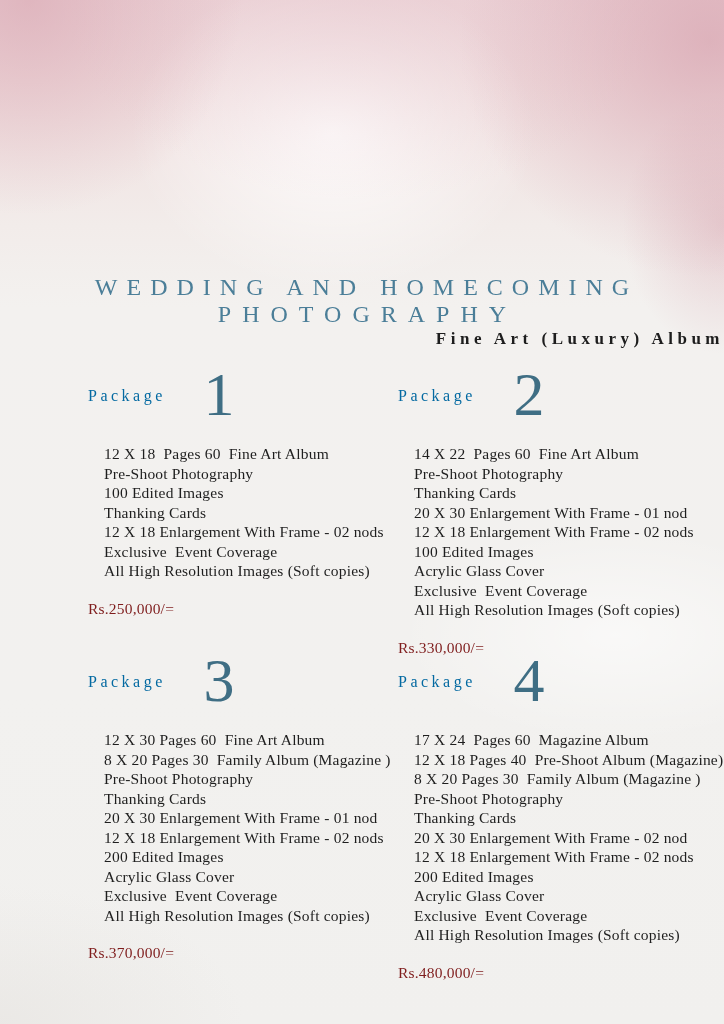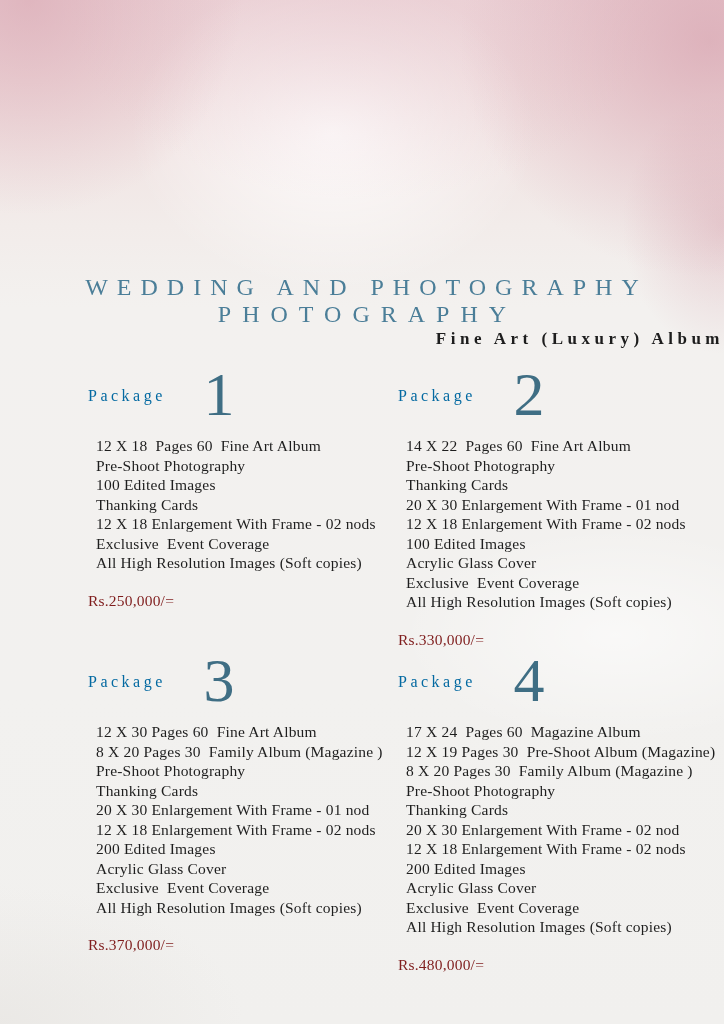--- a/index.html
+++ b/index.html
@@ -24,29 +24,29 @@
   .title-2 { position: absolute; top: 301px; width: 100%; letter-spacing: 11px; text-indent: 11px; text-align: center; }
   .subtitle { position: absolute; top: 329px; width: 100%; color: #1d1d1d; font-size: 17px; font-weight: 700; letter-spacing: 4.5px; text-indent: 4.5px; white-space: nowrap; text-align: right; }
   .package { position: absolute; }
   .pkg-1 { left: 88px;  top: 366px; width: 298px; }
   .pkg-2 { left: 398px; top: 366px; width: 300px; }
   .pkg-3 { left: 88px;  top: 652px; width: 298px; }
   .pkg-4 { left: 398px; top: 652px; width: 300px; }
   .pkg-head { position: relative; height: 62px; }
   .pkg-label { position: absolute; left: 0; top: 21px; color: #0369a1; font-size: 16px; letter-spacing: 3.5px; }
   .pkg-number { position: absolute; left: 95px; top: -4px; width: 72px; text-align: center; color: #3f6e84; font-size: 62px; line-height: 64px; font-weight: 400; }
-  .pkg-items { margin: 8px; padding: 0; list-style: none; }
+  .pkg-items { margin: 16px; padding: 0; list-style: none; }
   .pkg-item { color: #1e1e1e; font-size: 15.5px; line-height: 19.5px; letter-spacing: 0.2px; white-space: pre; }
   .pkg-price { margin-top: 19px; color: #7f1d1d; font-size: 15.5px; letter-spacing: 0.2px; }
 </style>
 </head>
 <body>
 
 <div class="header">
-  <div class="title-line title-1">WEDDING AND PHOTOGRAPHY</div>
+  <div class="title-line title-1">WEDDING AND HOMECOMING</div>
   <div class="title-line title-2">PHOTOGRAPHY</div>
   <div class="subtitle">Fine Art (Luxury) Album</div>
 </div>
 
 <div class="package pkg-1">
   <div class="pkg-head">
     <span class="pkg-label">Package</span>
     <span class="pkg-number">1</span>
   </div>
   <ul class="pkg-items">
@@ -100,21 +100,21 @@
   <div class="pkg-price">Rs.370,000/=</div>
 </div>
 
 <div class="package pkg-4">
   <div class="pkg-head">
     <span class="pkg-label">Package</span>
     <span class="pkg-number">4</span>
   </div>
   <ul class="pkg-items">
     <li class="pkg-item">17 X 24  Pages 60  Magazine Album</li>
-    <li class="pkg-item">12 X 19 Pages 30  Pre-Shoot Album (Magazine)</li>
+    <li class="pkg-item">12 X 18 Pages 40  Pre-Shoot Album (Magazine)</li>
     <li class="pkg-item">8 X 20 Pages 30  Family Album (Magazine )</li>
     <li class="pkg-item">Pre-Shoot Photography</li>
     <li class="pkg-item">Thanking Cards</li>
     <li class="pkg-item">20 X 30 Enlargement With Frame - 02 nod</li>
     <li class="pkg-item">12 X 18 Enlargement With Frame - 02 nods</li>
     <li class="pkg-item">200 Edited Images</li>
     <li class="pkg-item">Acrylic Glass Cover</li>
     <li class="pkg-item">Exclusive  Event Coverage</li>
     <li class="pkg-item">All High Resolution Images (Soft copies)</li>
   </ul>

